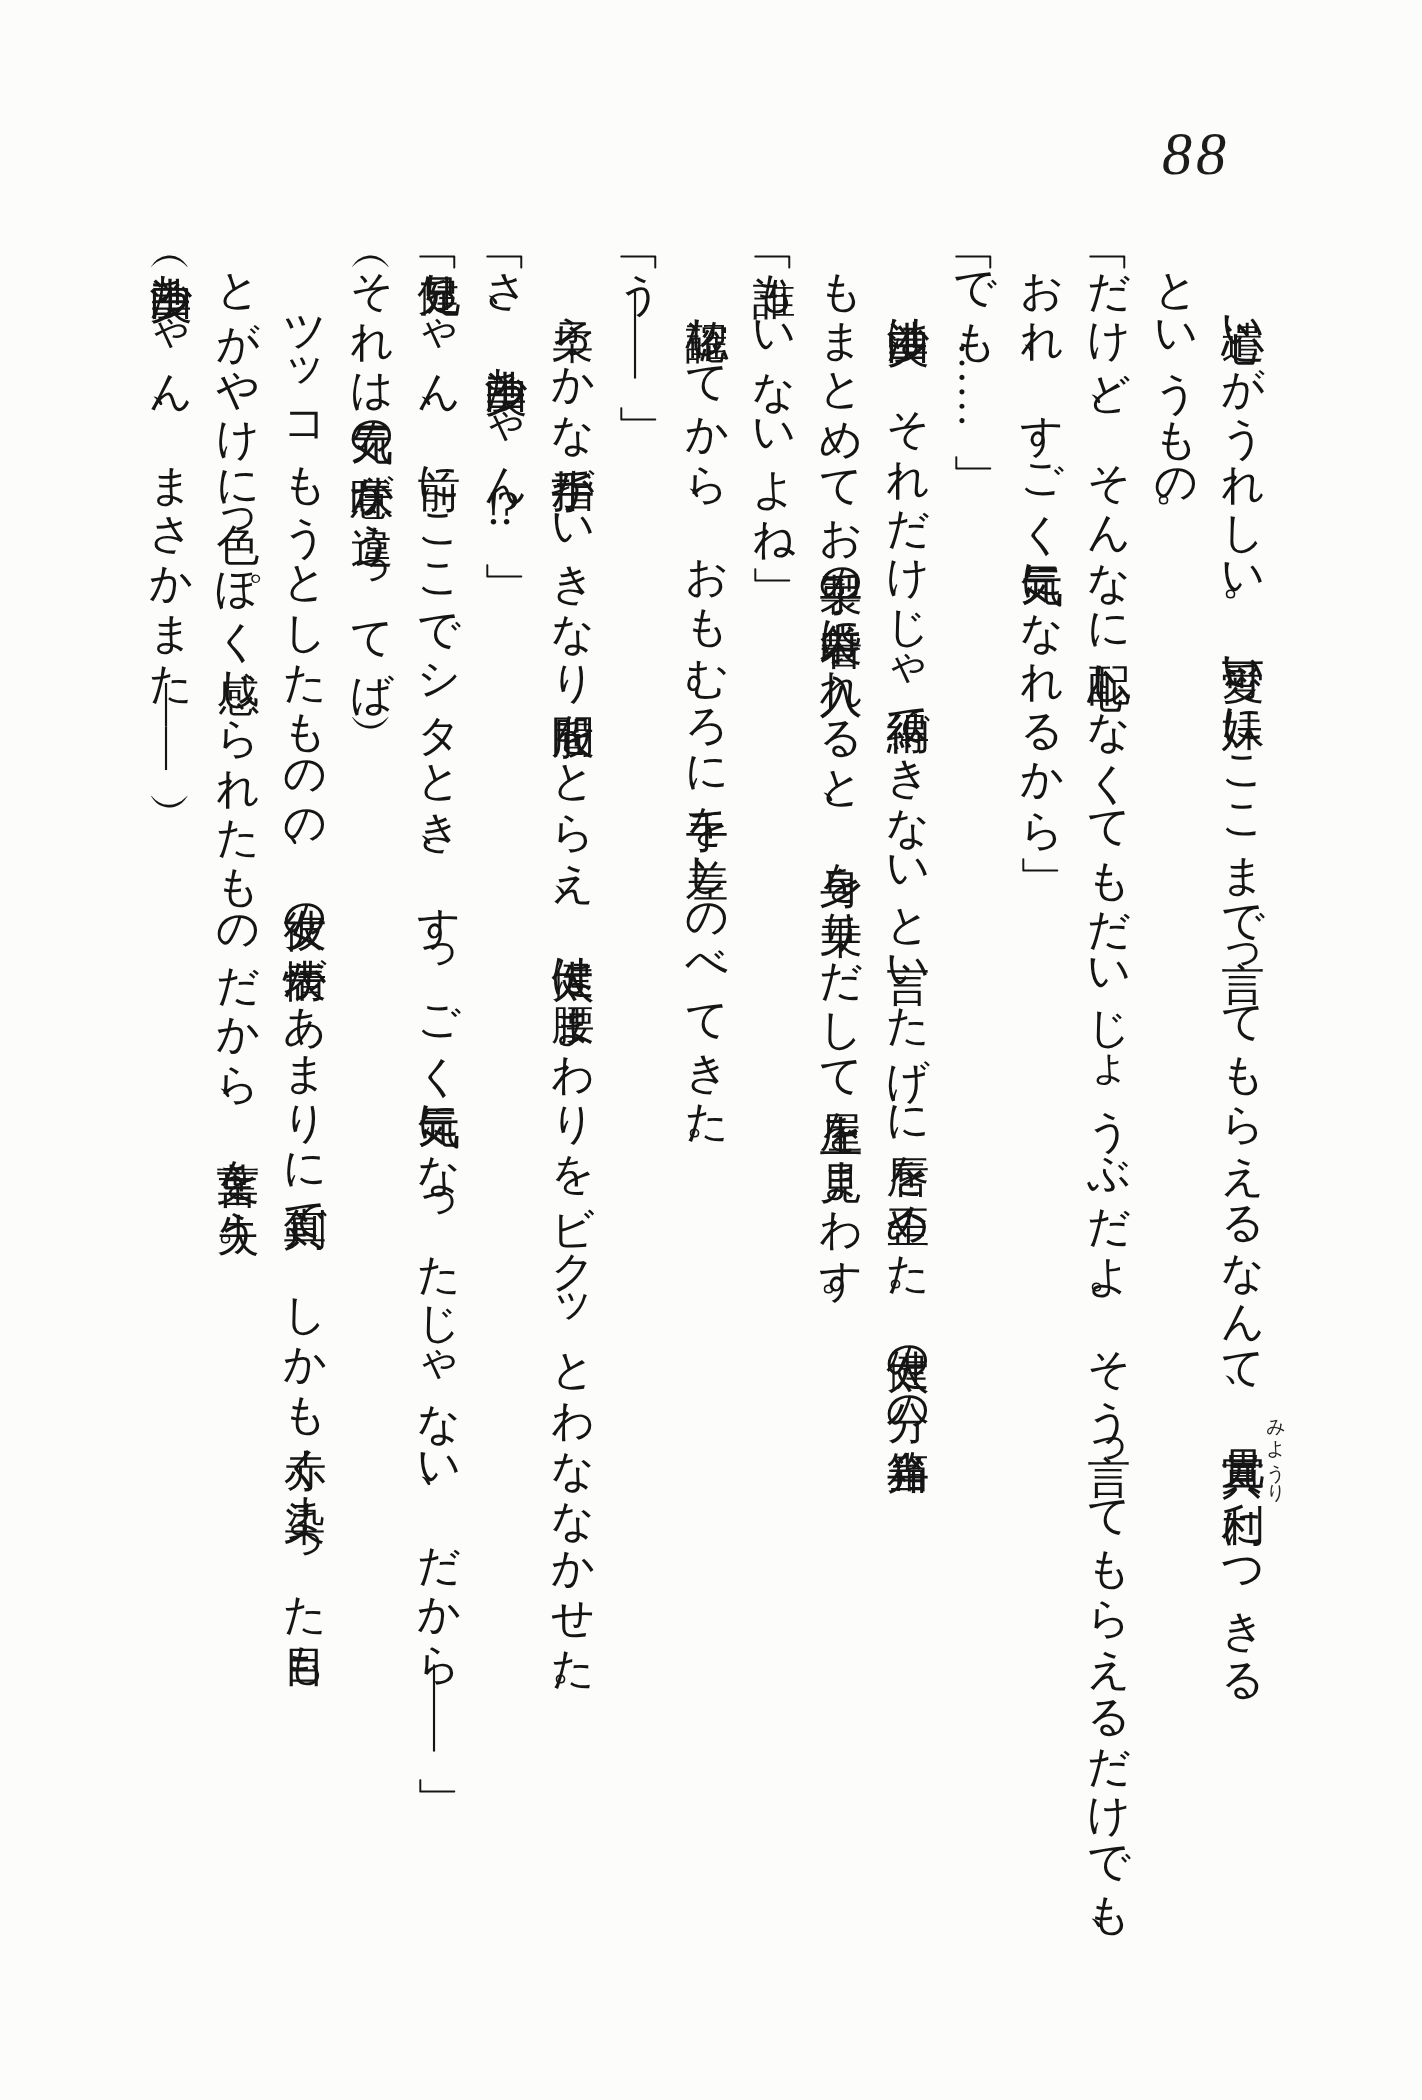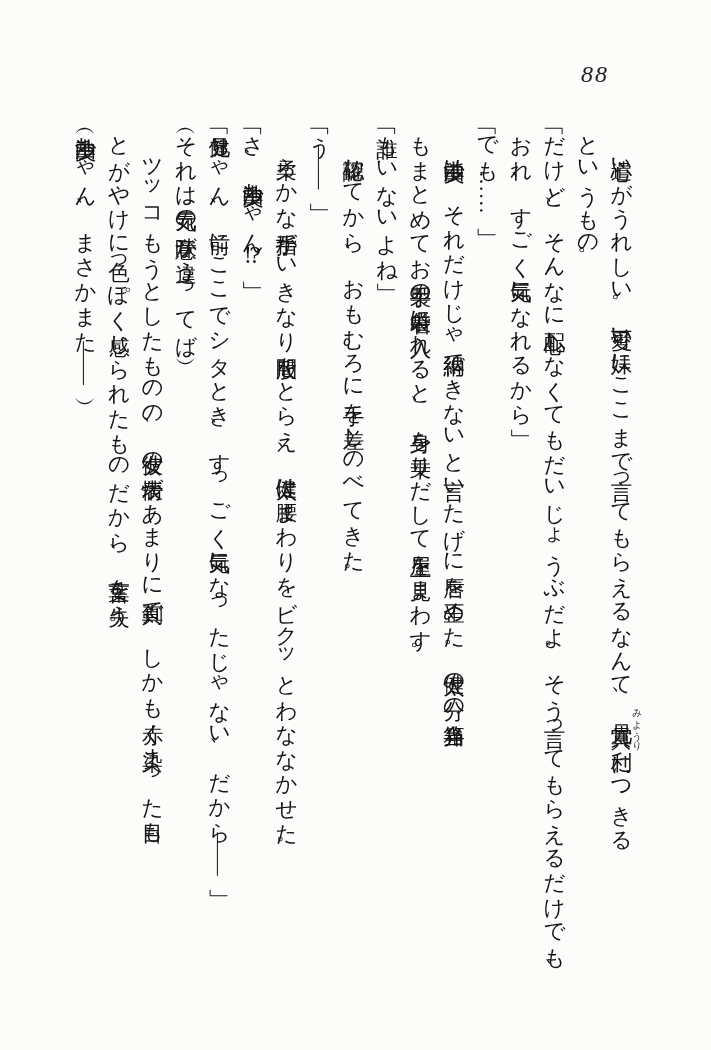--- a/index.html
+++ b/index.html
@@ -13,21 +13,21 @@
     height: 1050px;
     background: #fcfcfb;
     overflow: hidden;
     font-family: "Liberation Serif", "DejaVu Serif", serif;
     color: #151515;
   }
   .page-number {
     position: absolute;
     top: 61px;
     left: 581px;
-    font-size: 24px;
+    font-size: 30px;
     font-style: italic;
     letter-spacing: 2px;
     color: #1c1c1c;
   }
   .text-block {
     position: absolute;
     top: 121px;
     right: 69px;
     height: 848px;
     writing-mode: vertical-rl;

